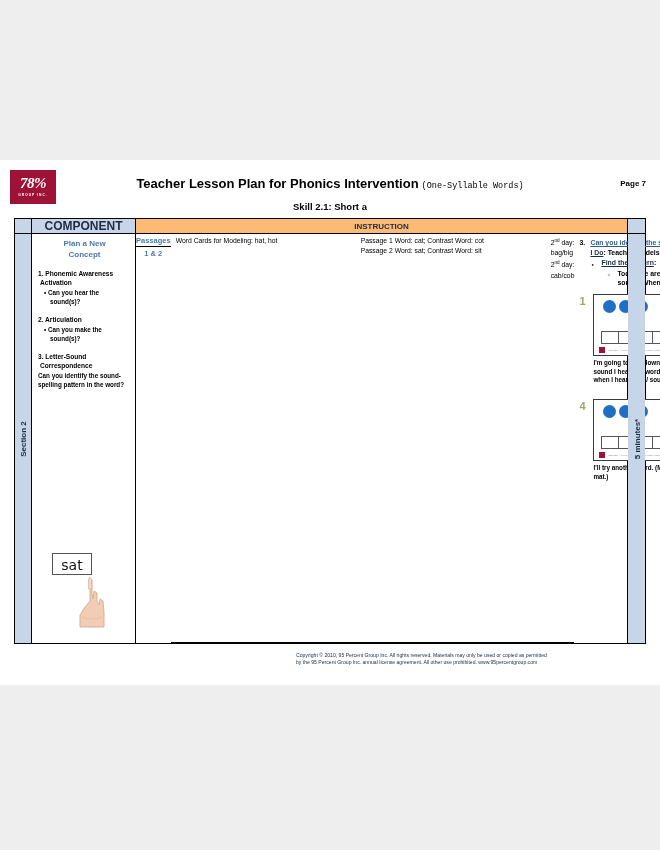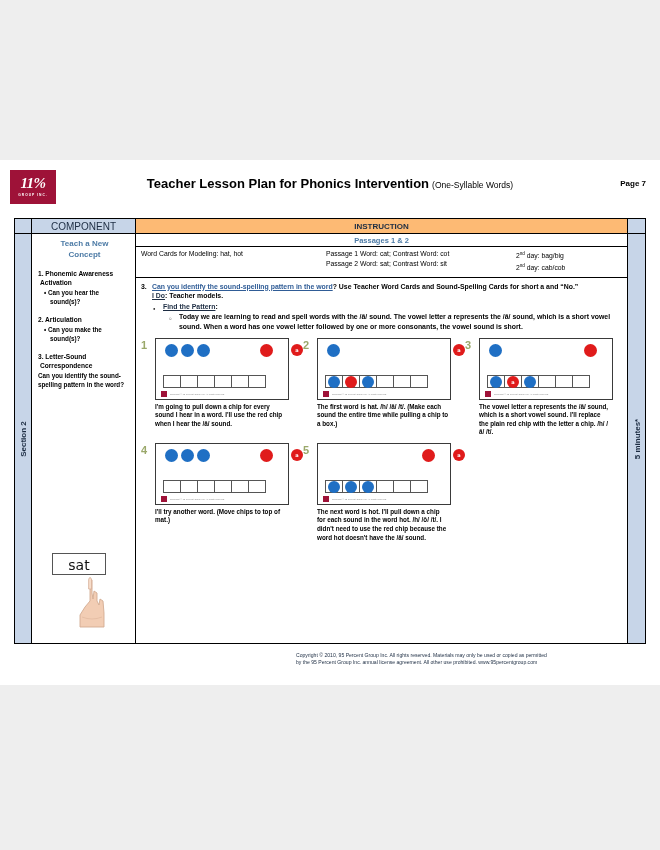--- a/index.html
+++ b/index.html
@@ -35,41 +35,41 @@
   .logo .sub {
     display: block;
     font-size: 3.3px;
     font-style: normal;
     letter-spacing: 1px;
     margin-top: 3px;
     font-family: "Liberation Sans", sans-serif;
   }
   .title-wrap { text-align: center; padding-top: 14px; }
   .title-main { font-size: 13px; font-weight: bold; color: #000; display: inline; }
-  .title-paren { font-size: 8.5px; color: #000; display: inline; margin-left: 3px; }
+  .title-paren { font-size: 8.5px; color: #000; display: inline; margin-left: 3px; font-family: Liberation Mono, monospace; }
   .skill { font-size: 9.5px; font-weight: bold; margin-top: 9px; }
   .pageno {
     position: absolute; right: 14px; top: 19px;
     font-size: 8px; font-weight: bold;
   }
 
   
   .tbl {
     position: absolute; left: 14px; top: 58px;
     width: 632px; height: 426px;
     border: 1.6px solid #000;
     display: flex;
     flex-direction: column;
   }
   .row-head { display: flex; height: 15px; border-bottom: 1.6px solid #000; flex: 0 0 auto; }
   .cell-sec-head { width: 17px; background: #c7d5e8; border-right: 1.4px solid #000; }
   .cell-comp-head {
     width: 104px; background: #c7d5e8;
     border-right: 1.6px solid #000;
-    font-size: 10px; font-weight: normal; text-align: center; line-height: 15px;
+    font-size: 12px; font-weight: bold; text-align: center; line-height: 15px;
     color: #1c2c42;
   }
   .cell-inst-head {
     flex: 1; background: #fdba74;
     border-right: 1.6px solid #000;
     font-size: 8px; font-weight: bold; text-align: center; line-height: 15px;
     color: #1c2c42;
   }
   .cell-min-head { width: 17px; background: #c7d5e8; }
 
@@ -91,21 +91,21 @@
   }
   .col-comp {
     width: 104px;
     border-right: 1.6px solid #000;
     padding: 4px 4px 0 6px;
     position: relative;
   }
   .col-inst {
     flex: 1;
     border-right: 1.6px solid #000;
-    display: flex; flex-direction: column;
+    display: flex; flex-direction: row;
     min-width: 0;
   }
 
   
   .teach {
     text-align: center; color: #4d7ba6;
     font-size: 8px; font-weight: bold; line-height: 11px;
     margin-bottom: 9px;
   }
   .comp-item { font-size: 6.6px; font-weight: bold; line-height: 9px; margin-bottom: 2px; }
@@ -114,21 +114,21 @@
     font-size: 6.3px; font-weight: bold; line-height: 8.5px;
     padding-left: 12px; text-indent: -6px; margin-top: 1px;
   }
   .comp-bullet::before { content: "\2022  "; }
   .comp-q { font-size: 6.3px; font-weight: bold; line-height: 8.5px; }
   .sp8 { height: 9px; }
 
   
   .satwrap { position: absolute; left: 16px; bottom: 12px; width: 74px; height: 78px; }
   .satbox {
-    width: 54px; height: 22px;
+    width: 40px; height: 22px;
     border: 1.1px solid #555;
     background: #fff;
     text-align: center;
     font-family: "DejaVu Sans", sans-serif;
     font-size: 14px;
     line-height: 22px;
     color: #111;
     margin-left: 4px;
   }
   .hand { position: absolute; left: 22px; top: 18px; width: 44px; height: 60px; }
@@ -207,25 +207,26 @@
     font-size: 5.1px; line-height: 7.4px; color: #1c2c42;
   }
 </style>
 </head>
 <body>
 
 <div id="page">
 
   <div class="hdr">
     <div class="logo">
-      <span>11%</span>
+      <span>78%</span>
       <span class="sub">GROUP INC.</span>
     </div>
     <div class="title-wrap">
       <span class="title-main">Teacher Lesson Plan for Phonics Intervention</span><span class="title-paren">(One-Syllable Words)</span>
+      <div class="skill">Skill 2.1: Short a</div>
     </div>
     <div class="pageno">Page 7</div>
   </div>
 
   <div class="tbl">
 
     <div class="row-head">
       <div class="cell-sec-head"></div>
       <div class="cell-comp-head">COMPONENT</div>
       <div class="cell-inst-head">INSTRUCTION</div>
@@ -233,21 +234,21 @@
     </div>
 
     <div class="row-body">
 
       <div class="col-section">
         <div class="vert">Section 2</div>
       </div>
 
       <div class="col-comp">
         <div class="teach">
-          <span>Teach a New</span><br>
+          <span>Plan a New</span><br>
           <span>Concept</span>
         </div>
 
         <div class="comp-item">
           <span class="ttl">1. Phonemic Awareness Activation</span>
         </div>
         <div class="comp-bullet">Can you hear the sound(s)?</div>
 
         <div class="sp8"></div>
 

